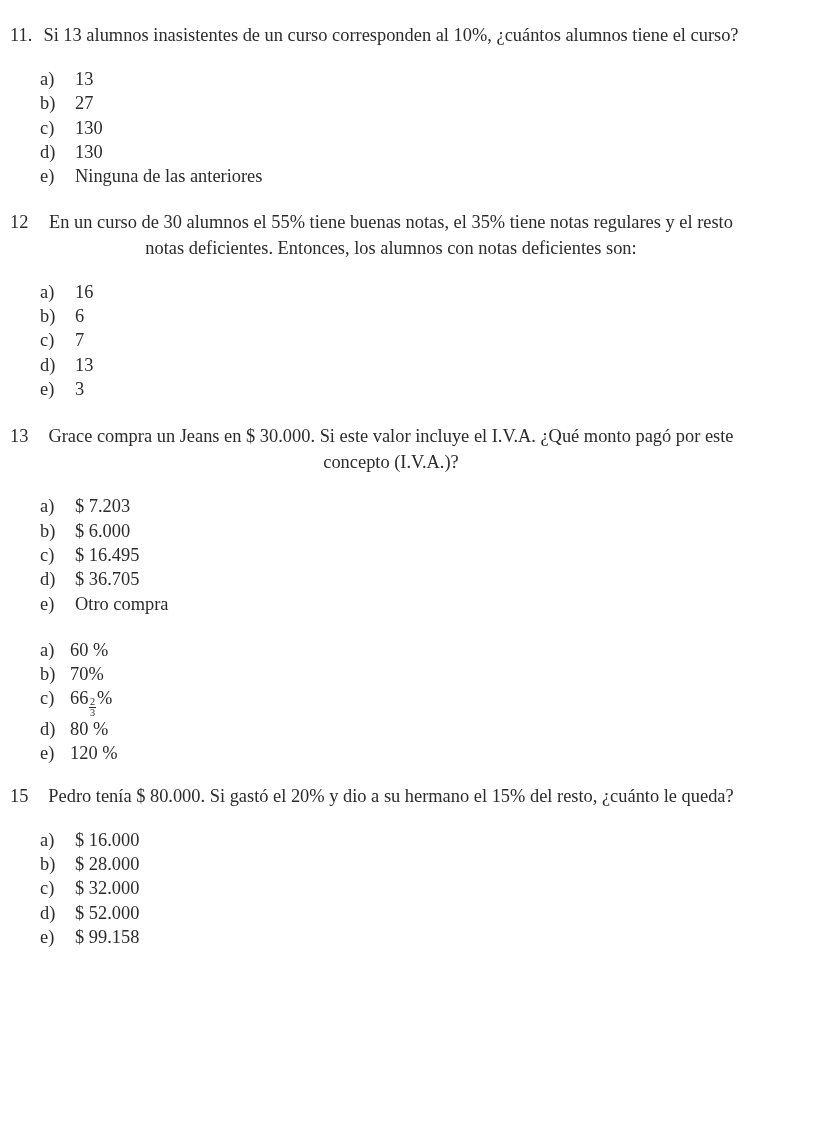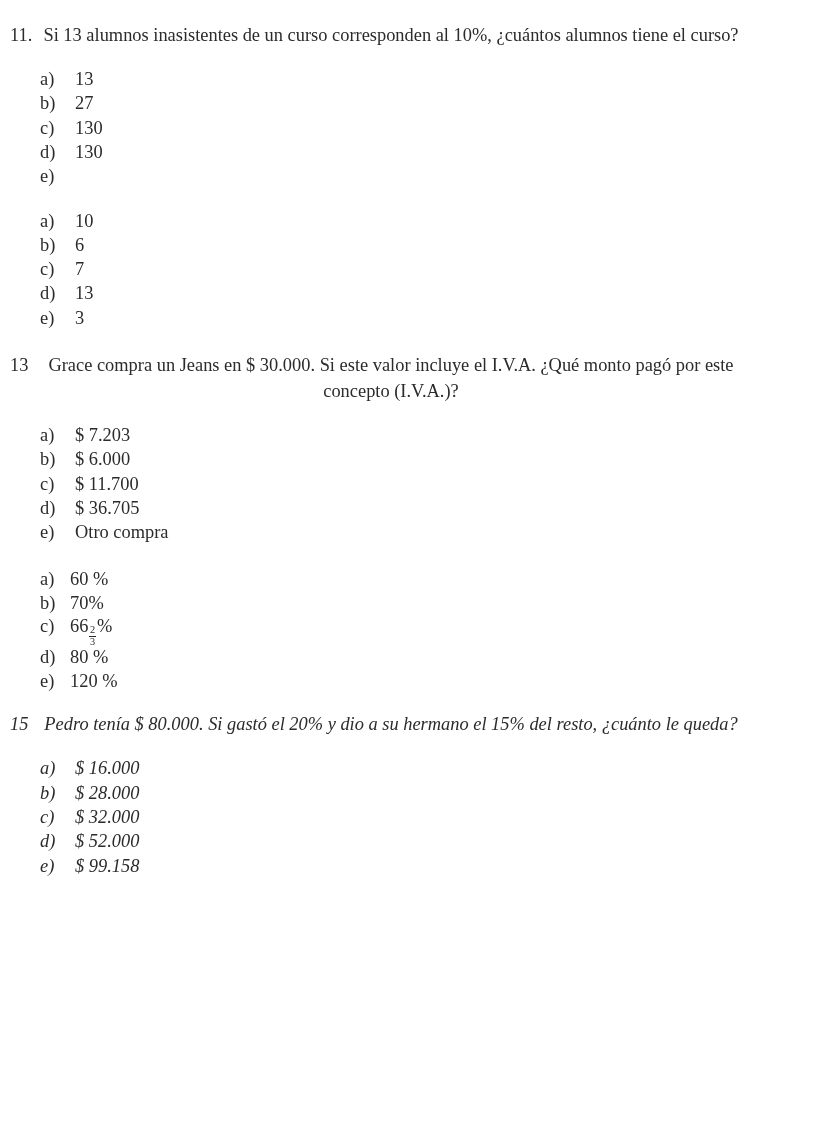--- a/index.html
+++ b/index.html
@@ -90,21 +90,21 @@
     top: 0.08em;
   }
   .frac .num { padding: 0 0.08em 0.02em; }
   .frac .den { padding: 0.02em 0.08em 0; border-top: 1px solid #2b2b2b; }
 
   
   #question-11 { margin-bottom: 20px; }
   #question-12 { margin-bottom: 22px; }
   #question-13 { margin-bottom: 23px; }
   #question-14 { margin-bottom: 17px; }
-  #question-15 { margin-bottom: 4px; font-style: italic; }
+  #question-15 { margin-bottom: 4px; }
   #question-11 .options,
   #question-12 .options,
   #question-13 .options,
   #question-15 .options { margin-top: 19px; }
   #question-14 .options { margin-top: 17px; }
 </style>
 </head>
 <body>
 
 <div class="page">
@@ -126,29 +126,34 @@
       <li class="option">
         <span class="opt-letter">c)</span>
         <span class="opt-text">130</span>
       </li>
       <li class="option">
         <span class="opt-letter">d)</span>
         <span class="opt-text">130</span>
       </li>
       <li class="option">
         <span class="opt-letter">e)</span>
+        <span class="opt-text">Ninguna de las anteriores</span>
       </li>
     </ul>
   </div>
 
   <div class="question" id="question-12">
-    <ul class="options">
-      <li class="option">
-        <span class="opt-letter">a)</span>
-        <span class="opt-text">10</span>
+    <div class="q-body">
+      <span class="q-num">12</span>
+      <span class="q-text">En un curso de 30 alumnos el 55% tiene buenas notas, el 35% tiene notas regulares y el resto notas deficientes. Entonces, los alumnos con notas deficientes son:</span>
+    </div>
+    <ul class="options">
+      <li class="option">
+        <span class="opt-letter">a)</span>
+        <span class="opt-text">16</span>
       </li>
       <li class="option">
         <span class="opt-letter">b)</span>
         <span class="opt-text">6</span>
       </li>
       <li class="option">
         <span class="opt-letter">c)</span>
         <span class="opt-text">7</span>
       </li>
       <li class="option">
@@ -171,21 +176,21 @@
       <li class="option">
         <span class="opt-letter">a)</span>
         <span class="opt-text">$ 7.203</span>
       </li>
       <li class="option">
         <span class="opt-letter">b)</span>
         <span class="opt-text">$ 6.000</span>
       </li>
       <li class="option">
         <span class="opt-letter">c)</span>
-        <span class="opt-text">$ 11.700</span>
+        <span class="opt-text">$ 16.495</span>
       </li>
       <li class="option">
         <span class="opt-letter">d)</span>
         <span class="opt-text">$ 36.705</span>
       </li>
       <li class="option">
         <span class="opt-letter">e)</span>
         <span class="opt-text">Otro compra</span>
       </li>
     </ul>

